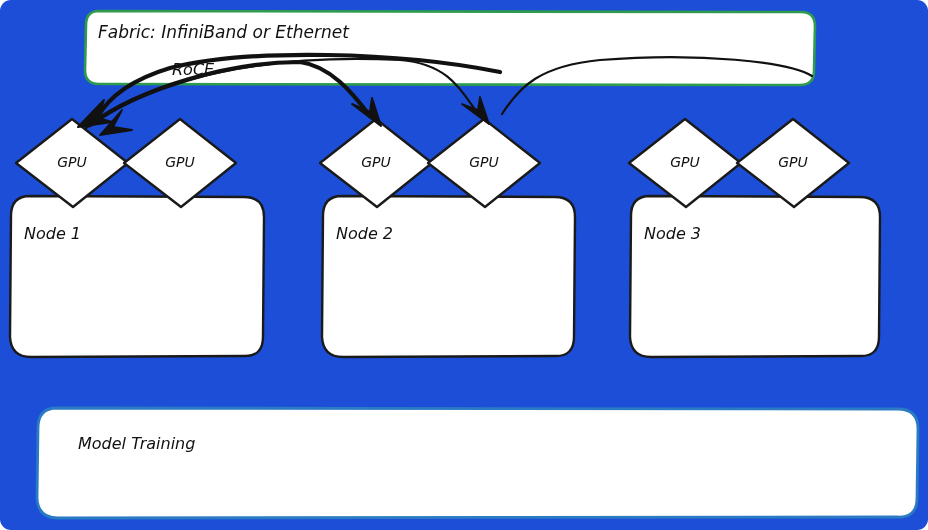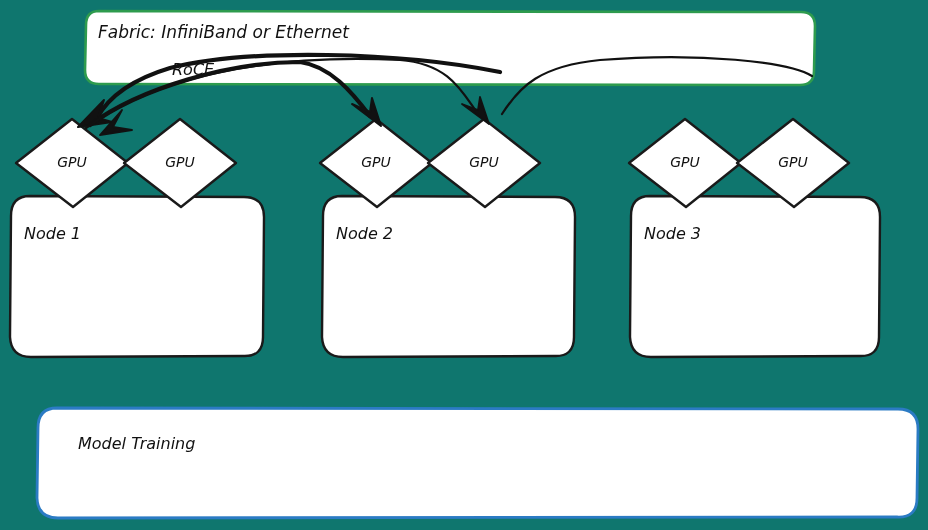--- a/index.html
+++ b/index.html
@@ -10,21 +10,22 @@
   body {
     width: 928px;
     height: 530px;
     overflow: hidden;
     font-family: "DejaVu Sans", sans-serif;
   }
   #canvas-root {
     position: relative;
     width: 928px;
     height: 530px;
-    background: #0f766e;
+    background: #1d4ed8;
+    border-radius: 11px;
   }
   #diagram-svg {
     position: absolute;
     left: 0;
     top: 0;
     width: 928px;
     height: 530px;
     display: block;
   }
   .hand-text {

